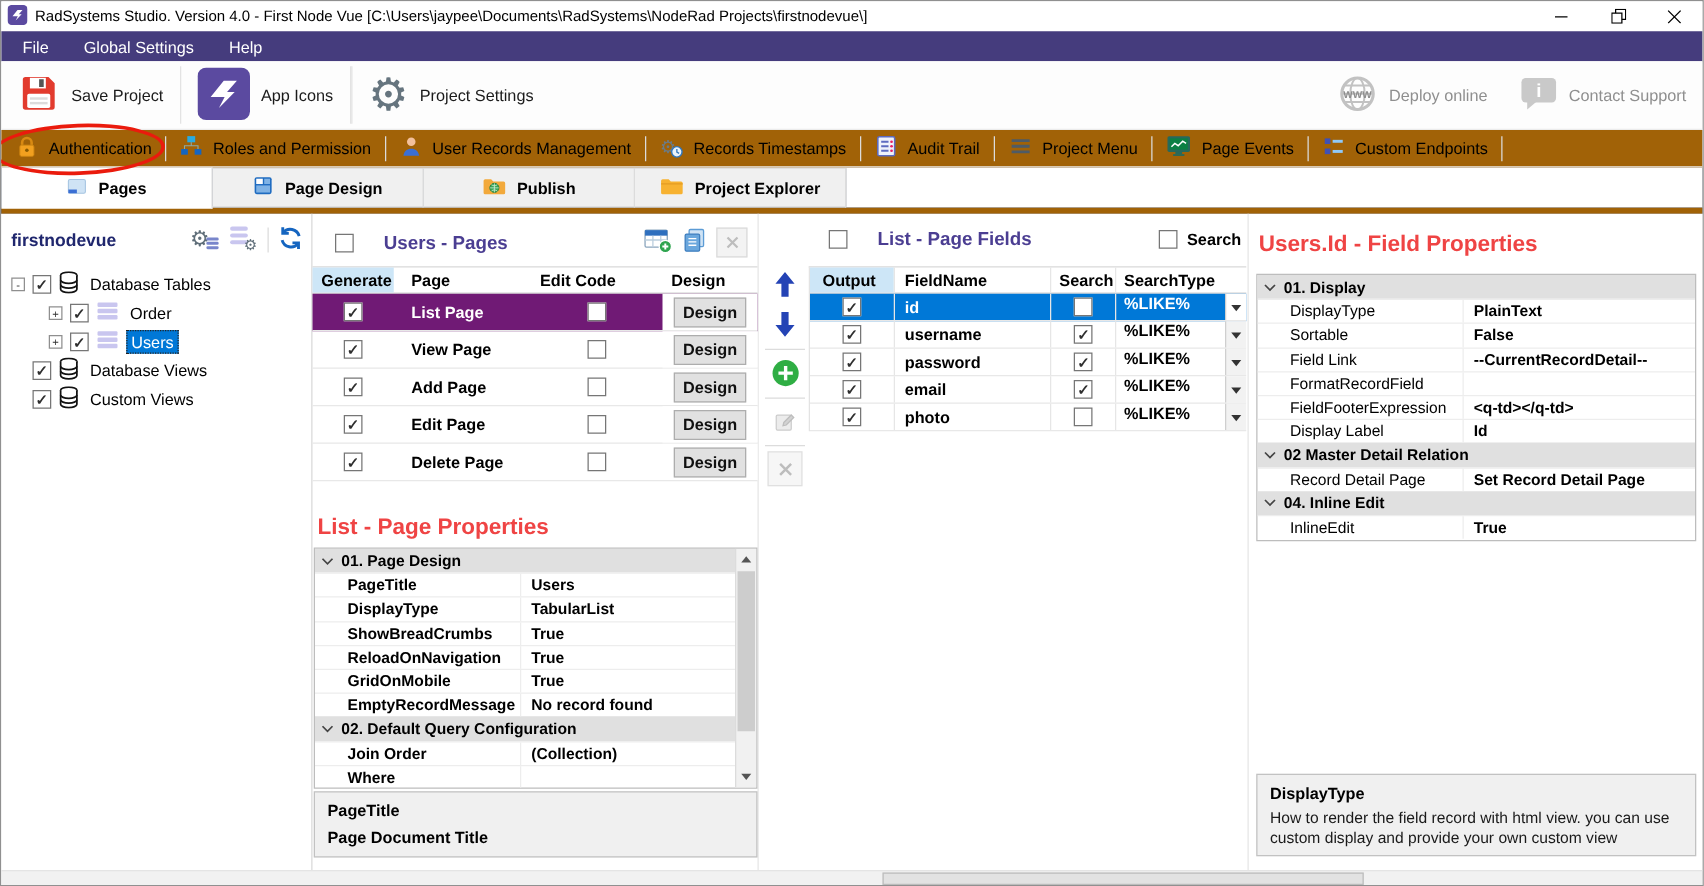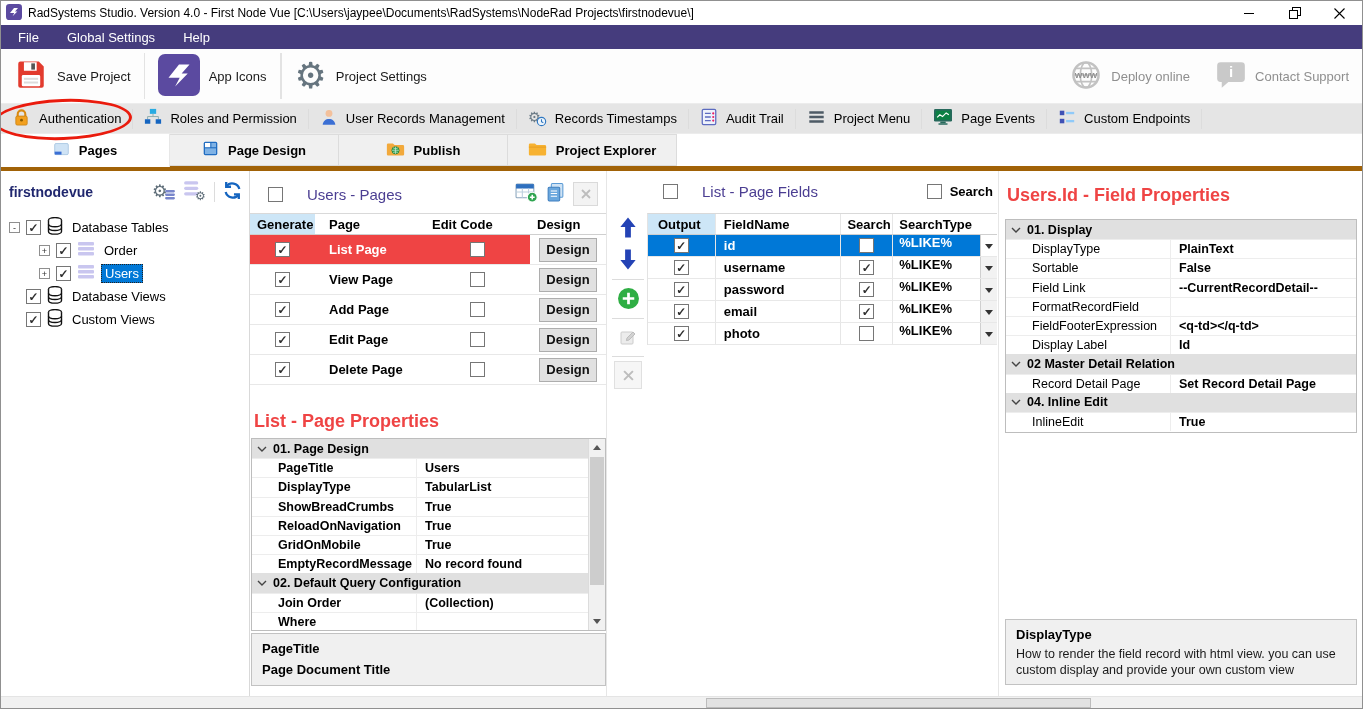--- a/index.html
+++ b/index.html
@@ -14,21 +14,21 @@
 .menubar{height:24px;background:#453c7d;color:#fff;display:flex;align-items:center;padding-left:3px}
 .menu-item{padding:0 14px;font-size:13px;height:100%;display:flex;align-items:center}
 
 .toolbar1{height:55px;display:flex;align-items:center;background:#fdfdfd;border-bottom:1px solid #ececec}
 .tb1{display:flex;align-items:center;gap:9px;padding:0 13px;height:100%;font-size:13px}
 .tb1 .lbl{color:#1b1b1b}
 .vsep{width:1px;height:46px;background:#e3e3e3}
 .tb1-right{margin-left:auto;display:flex;align-items:center;height:100%}
 .tb1-right .lbl{color:#8f8f8f}
 
-.toolbar2{height:30px;display:flex;align-items:center;background:#e5e5e5;border-bottom:1px solid #ececec;font-size:13px;position:relative}
+.toolbar2{height:30px;display:flex;align-items:center;background:#a16207;border-bottom:1px solid #ececec;font-size:13px;position:relative}
 .tb2{display:flex;align-items:center;gap:8px;padding:0 11px;height:100%}
 .vsep2{width:1px;height:20px;background:#dcdcdc}
 .red-oval{position:absolute;left:-7px;top:-5px;width:138px;height:41px;border:3px solid #ea1b0d;border-radius:50%;transform:rotate(-2deg);pointer-events:none;z-index:40}
 
 .tabs{height:37px;display:flex;background:#0f172a;border-bottom:5px solid #a16207}
 .tab{width:169px;display:flex;align-items:center;justify-content:center;gap:9px;font-weight:bold;font-size:13px;background:#f0f0f0;border:1px solid #dcdcdc;border-left:none}
 .tab.active{background:#fff;border:none;border-right:1px solid #e7e7e7;position:relative;z-index:2;margin-bottom:-1px}
 .tab-fill{flex:1;border-bottom:none}
 
 .content{position:relative;height:525px;display:flex;background:#fff}
@@ -45,38 +45,38 @@
 .trow.child{padding-left:30px}
 .expander{width:11px;height:11px;border:1px solid #8f8f8f;background:#fff;display:flex;align-items:center;justify-content:center;font-size:9px;line-height:8px;color:#333;flex:none}
 .exp-sp{width:11px;flex:none}
 .tlabel{font-size:13px;padding:1px 3px}
 .tlabel.selected{background:#0078d7;color:#fff;border:1px dotted #222}
 
 .chk{width:15px;height:15px;border:1px solid #767676;background:#fff;display:inline-flex;align-items:center;justify-content:center;flex:none}
 .chk.on::after{content:"\2713";font-size:12px;font-weight:bold;color:#2f2f2f;line-height:1}
 
 .panel-head{display:flex;align-items:center;padding:11px 8px 0 18px}
-.panel-title{color:#4b3e92;font-weight:normal;font-size:15px}
+.panel-title{color:#4b3e92;font-weight:bold;font-size:15px}
 .head-tools{margin-left:auto;display:flex;align-items:center;gap:7px}
 .xbtn{width:25px;height:24px;background:#f3f3f3;border:1px solid #dadada;display:flex;align-items:center;justify-content:center}
 
 .pages-table{position:absolute;left:0;top:42px;width:356px;border-top:1px solid #d9d9d9;font-size:13px}
 .pt-head{display:flex;height:21px;font-weight:bold;border-bottom:1px solid #cfcfcf;align-items:stretch}
 .pt-head>div{display:flex;align-items:center}
 .c1{width:65px;justify-content:flex-start;padding-left:7px}
 .c2{width:110px;padding-left:14px}
 .c3{width:105px;padding-left:7px}
 .c4{width:76px;padding-left:7px}
 .hl-blue{background:#cde6f7}
 .prow{display:flex;height:30px;align-items:stretch;border-bottom:1px solid #e8e8e8;font-weight:bold}
 .prow>div{display:flex;align-items:center}
 .prow .c1{justify-content:center;padding-left:0}
 .prow .c3{justify-content:center;padding-left:0}
 .prow .c4{justify-content:center;padding-left:0;background:#fff}
-.prow.selected{background:#ef4444;color:#fff}
+.prow.selected{background:#701a75;color:#fff}
 .design-btn{width:58px;height:24px;background:#e1e1e1;border:1px solid #adadad;font-weight:bold;font-size:13px;color:#111;display:flex;align-items:center;justify-content:center}
 
 .sec-title{position:absolute;left:4px;color:#ef4444;font-weight:bold;font-size:18px}
 
 .pgrid{position:absolute;border:1px solid #bdbdbd;font-size:12.5px;background:#fff;overflow:hidden}
 .pg-g{height:19.2px;background:#e0e0e0;display:flex;align-items:center;font-weight:bold;padding-left:5px;gap:6px}
 .pg-r{height:19.2px;display:flex;border-top:1px solid #ededed;align-items:stretch}
 .pg-l{width:164px;padding-left:26px;display:flex;align-items:center;font-weight:bold;overflow:hidden;white-space:nowrap}
 .pg-v{flex:1;padding-left:8px;display:flex;align-items:center;font-weight:bold;border-left:1px solid #ededed;overflow:hidden;white-space:nowrap}
 .props-panel .pg-l{font-weight:normal}

